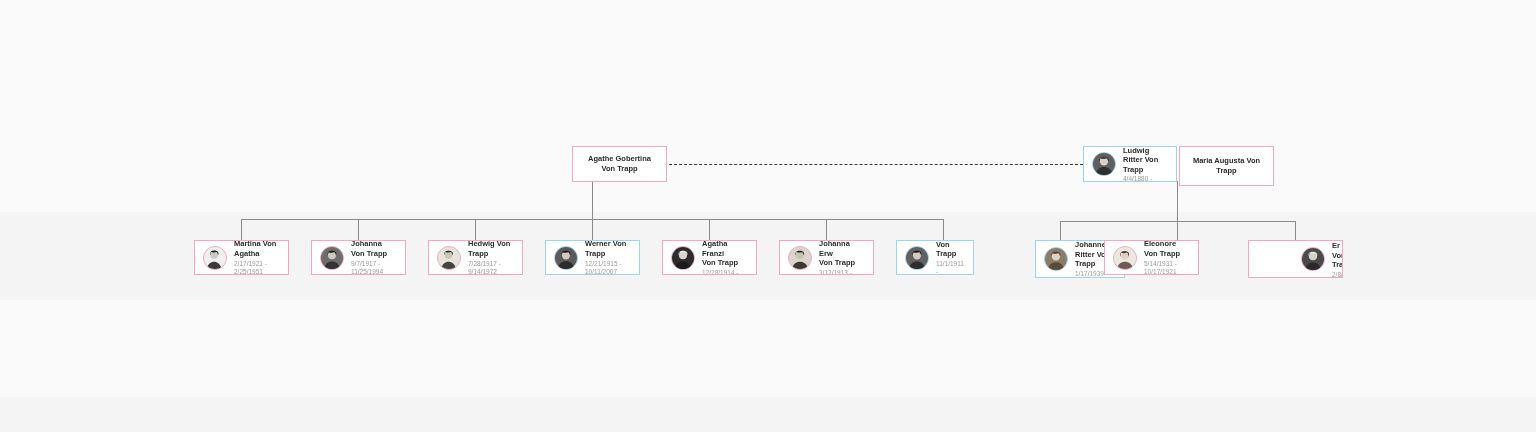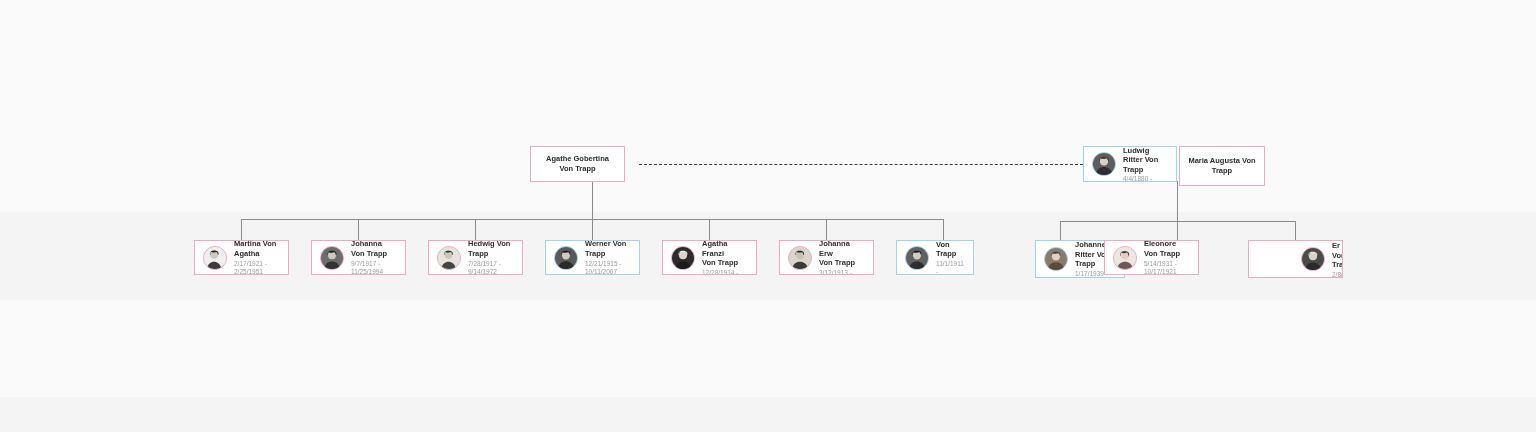--- a/index.html
+++ b/index.html
@@ -129,21 +129,21 @@
   <div class="line-v" style="left:826px; top:219px; height:21px;"></div>
   <div class="line-v" style="left:943px; top:219px; height:21px;"></div>
 
   <div class="line-v" style="left:1177px; top:181px; height:41px;"></div>
 
   <div class="line-h" style="left:1060px; top:221px; width:235px;"></div>
   <div class="line-v" style="left:1060px; top:221px; height:20px;"></div>
   <div class="line-v" style="left:1177px; top:221px; height:20px;"></div>
   <div class="line-v" style="left:1295px; top:221px; height:20px;"></div>
 
-  <div class="card plain" style="left:530px; top:146px; width:95px; height:36px;">
+  <div class="card plain" style="left:572px; top:146px; width:95px; height:36px;">
     <div class="card-body">
       <div class="root-name">Agathe Gobertina
 Von Trapp</div>
     </div>
   </div>
 
   <div class="card male" style="left:1083px; top:146px; width:94px; height:36px;">
     <div class="card-body">
       <div class="avatar">
         <svg viewBox="0 0 24 24" aria-hidden="true">
@@ -154,21 +154,21 @@
         </svg>
       </div>
       <div class="text-col">
         <div class="person-name">Georg Ludwig
 Ritter Von Trapp</div>
         <div class="person-dates">4/4/1880 - 5/30/1947</div>
       </div>
     </div>
   </div>
 
-  <div class="card plain" style="left:1179px; top:146px; width:86px; height:40px;">
+  <div class="card plain" style="left:1179px; top:146px; width:95px; height:40px;">
     <div class="card-body">
       <div class="root-name">Maria Augusta Von Trapp</div>
     </div>
   </div>
 
   <div class="card" style="left:194px; top:240px; width:95px; height:35px;">
     <div class="card-body">
       <div class="avatar">
         <svg viewBox="0 0 24 24" aria-hidden="true">
           <rect width="24" height="24" fill="#efefef"></rect>

